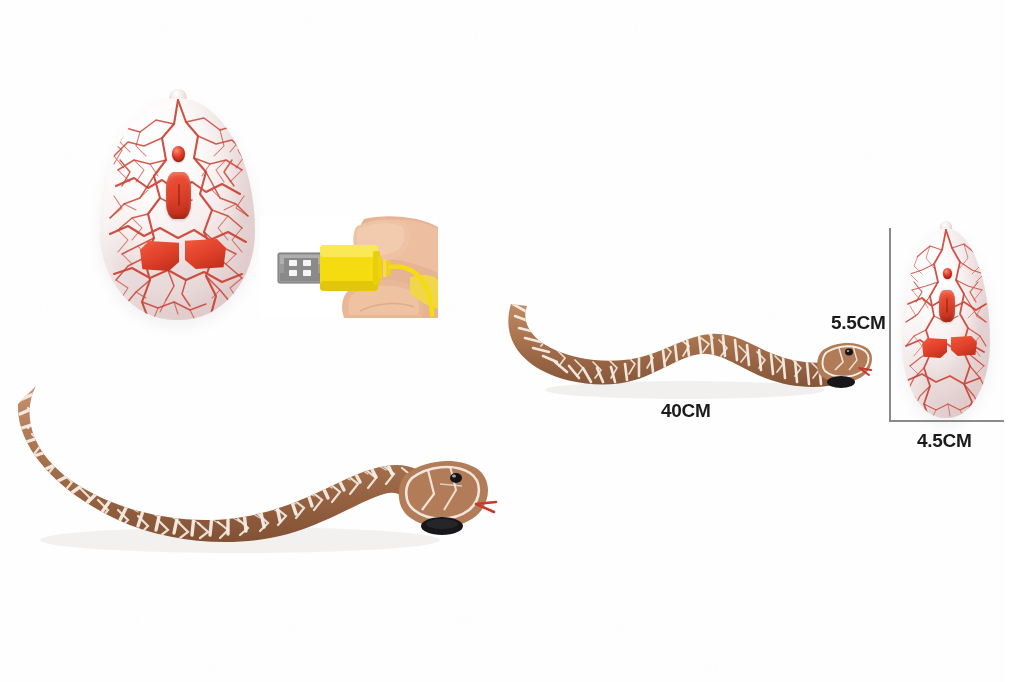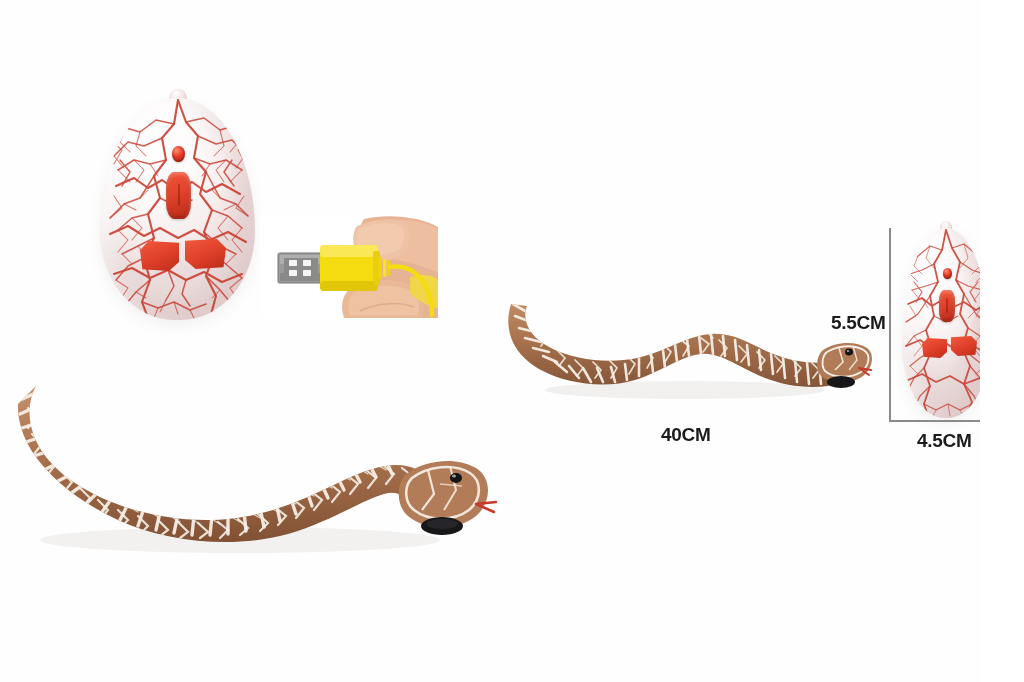--- a/index.html
+++ b/index.html
@@ -7,20 +7,21 @@
     padding: 0;
     background: #ffffff;
   }
   #stage {
     position: relative;
     width: 980px;
     height: 682px;
     background: #fefefe;
     overflow: hidden;
     font-family: "Liberation Sans", sans-serif;
+    padding-left: 26px;
   }
 
   
   .watermark-layer {
     position: absolute;
     inset: 0;
     pointer-events: none;
     z-index: 1;
     opacity: 0.5;
   }
@@ -608,15 +609,15 @@
     </div>
   </div>
 
   <div class="dim-bracket-v" style="left:889px; top:228px; width:2px; height:194px;"></div>
   <div class="dim-bracket-h" style="left:889px; top:420px; width:115px; height:2px;"></div>
 
   <div class="dim-label" style="left:831px; top:312px; font-size:19px;">5.5CM</div>
 
   <div class="dim-label" style="left:917px; top:430px; font-size:19px;">4.5CM</div>
 
-  <div class="dim-label" style="left:661px; top:424px; font-size:19px;">40CM</div>
+  <div class="dim-label" style="left:661px; top:400px; font-size:19px;">40CM</div>
 
 </div>
 
 </body></html>

